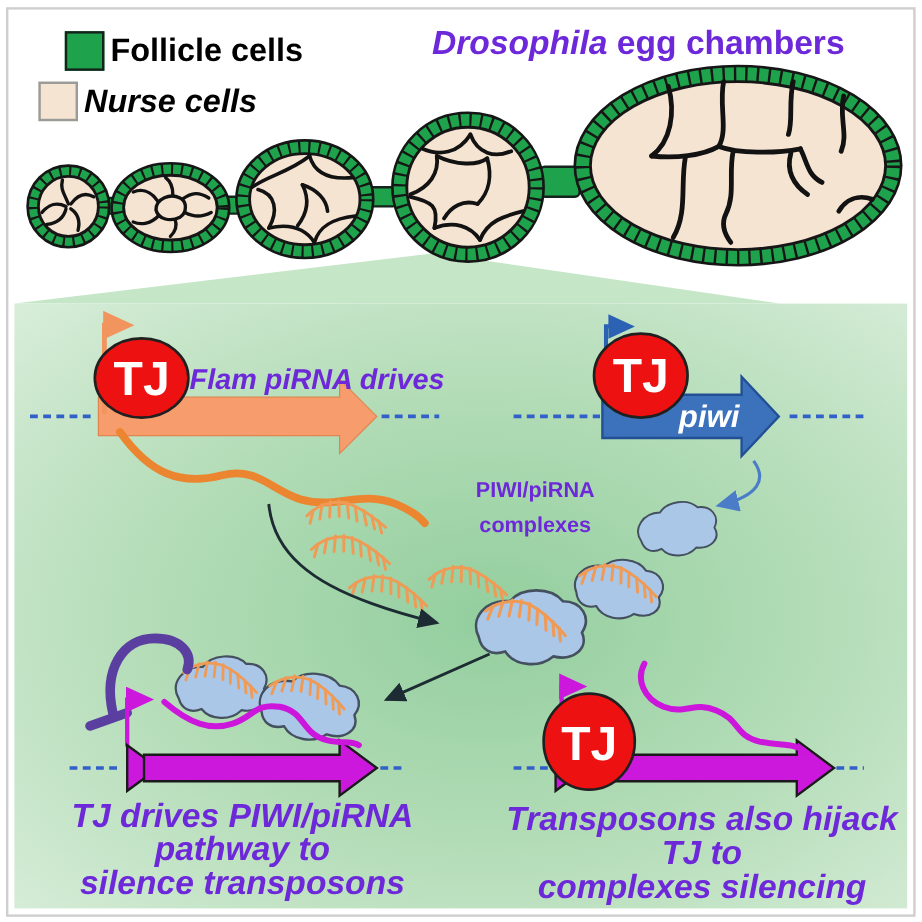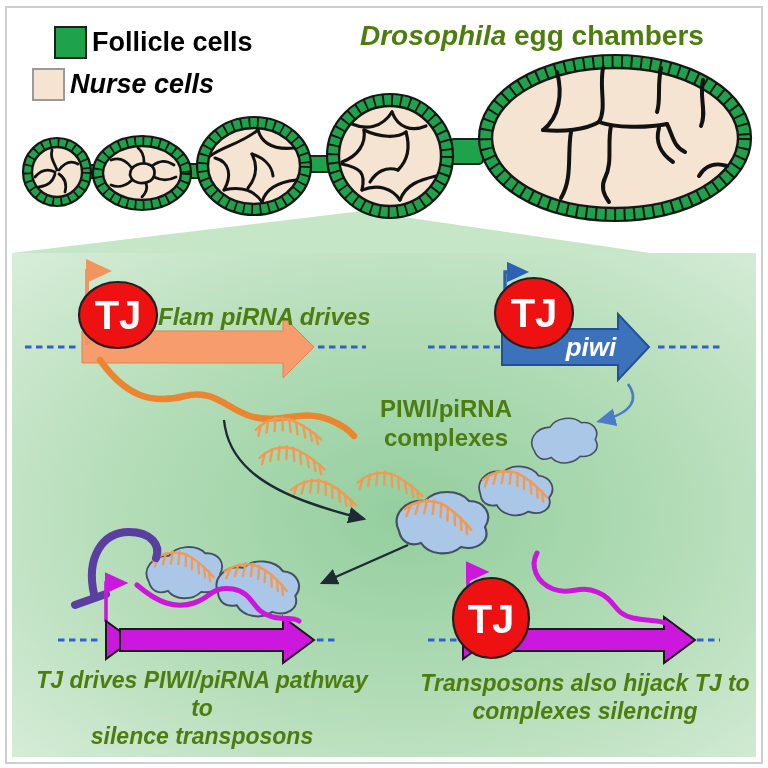--- a/index.html
+++ b/index.html
@@ -1,26 +1,26 @@
 <!DOCTYPE html>
 <html><head>
 <meta charset="utf-8">
 <style>
   html,body{margin:0;padding:0;background:#fff;}
   .canvas{position:relative;width:768px;height:768px;background:#fff;overflow:hidden;
           font-family:"Liberation Sans","DejaVu Sans",sans-serif;}
   .frame{position:absolute;left:5px;top:6px;width:754px;height:754px;border:2px solid #cfcfcf;background:#fff;}
   svg.art{position:absolute;left:0;top:0;z-index:1;}
-  .txt{position:absolute;z-index:2;color:#4d7c0f;}
+  .txt{position:absolute;z-index:2;color:#6d28d9;}
   .legend-label{font-size:27px;font-weight:bold;white-space:nowrap;}
   .fig-title{left:360px;top:20px;font-size:28px;font-weight:bold;white-space:nowrap;}
   .fig-title .it{font-style:italic;}
   .flam-label{left:158px;top:303px;font-size:24px;font-weight:bold;font-style:italic;white-space:nowrap;}
-  .complexes-label{left:346px;top:394px;width:200px;text-align:center;font-size:24px;font-weight:bold;line-height:29px;}
-  .caption{font-size:23px;font-weight:bold;font-style:italic;text-align:center;line-height:28px;}
+  .complexes-label{left:346px;top:394px;width:200px;text-align:center;font-size:18px;font-weight:bold;line-height:29px;}
+  .caption{font-size:28px;font-weight:bold;font-style:italic;text-align:center;line-height:28px;}
   .caption-left{left:26px;top:666px;width:352px;}
   .caption-right{left:412px;top:669px;width:346px;}
   .legend-row{position:absolute;z-index:2;display:flex;align-items:center;gap:5px;}
   .swatch{display:inline-block;width:33px;height:33px;box-sizing:border-box;}
   .swatch.follicle{background:#1ea24b;border:2px solid #14241c;}
   .swatch.nurse{background:#f6e4d3;border:2px solid #9a9a98;}
 </style>
 </head>
 <body>
 

